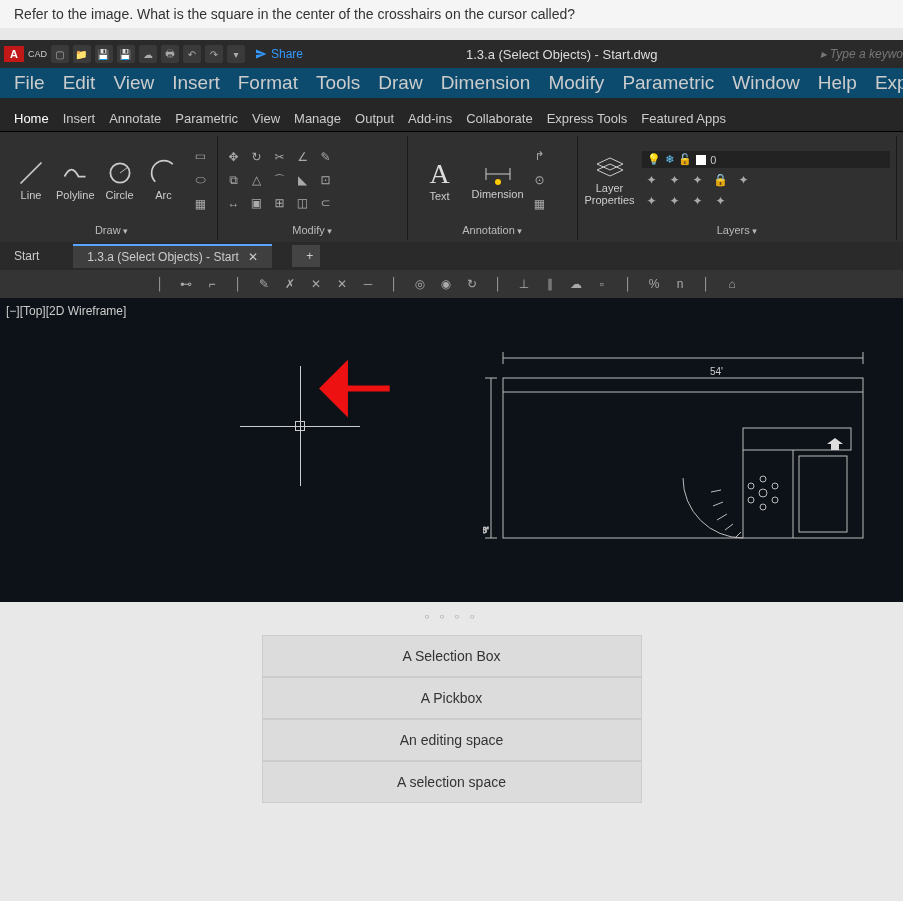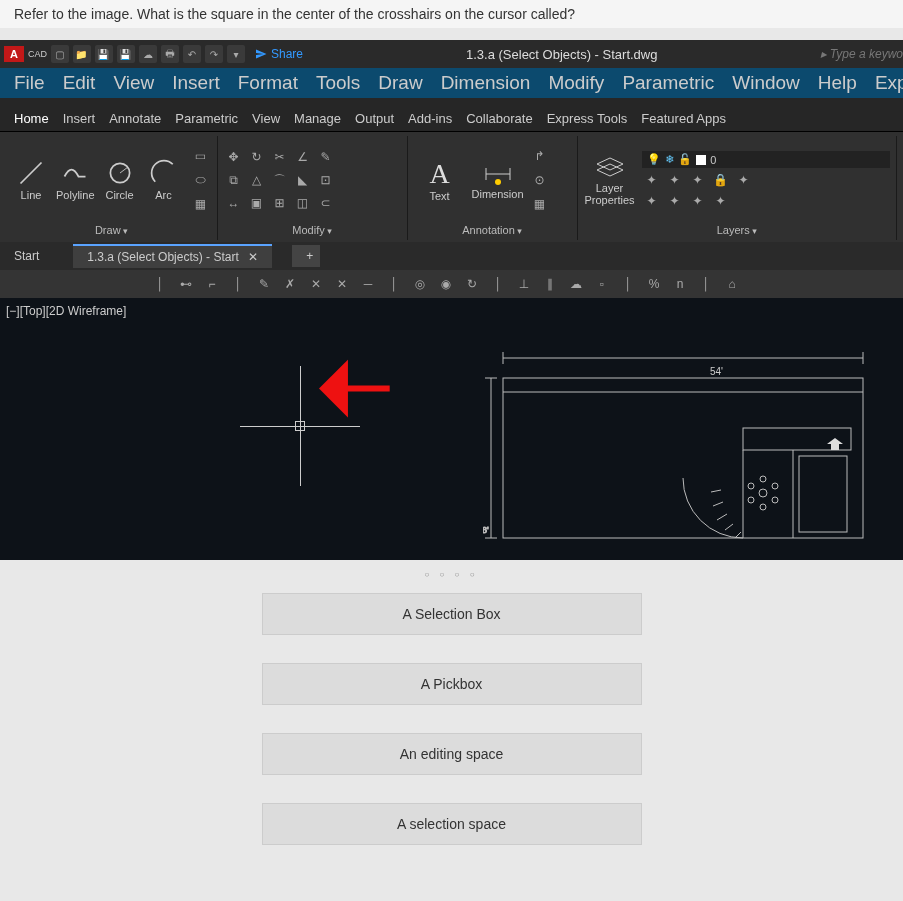--- a/index.html
+++ b/index.html
@@ -31,32 +31,32 @@
 .mini-icon { width: 20px; height: 20px; display: flex; align-items: center; justify-content: center; font-size: 12px; color: #aaa; cursor: pointer; }
 .ann-tools { display: flex; flex-direction: column; align-items: center; font-size: 11px; color: #ccc; cursor: pointer; min-width: 52px; }
 .layers-grid { display: grid; grid-template-columns: repeat(5, 20px); grid-auto-rows: 18px; gap: 3px; align-content: start; }
 .doc-tabs { display: flex; align-items: center; background: #2a2a2a; height: 28px; font-size: 12px; gap: 20px; }
 .doc-tab { padding: 4px 14px; color: #ccc; cursor: pointer; }
 .doc-tab.active { background: #3f3f3f; border-top: 2px solid #5aa3ff; text-align: center; }
 .doc-tab.active .close { margin-left: 6px; }
 .plus-tab { background: #444; width: 24px; text-align: center; cursor: pointer; }
 .nav-icons-row { display: flex; gap: 6px; align-items: center; background: #343434; height: 28px; padding-left: 150px; }
 .nav-icon { width: 20px; height: 20px; display: flex; align-items: center; justify-content: center; font-size: 12px; color: #aaa; cursor: pointer; }
-.canvas-area { position: relative; background: #0d1218; height: 262px; }
+.canvas-area { position: relative; background: #0d1218; height: 304px; }
 .view-control { position: absolute; top: 6px; left: 6px; font-size: 12px; color: #ccc; }
 .crosshair { position: absolute; top: 128px; left: 300px; }
 .crosshair .h { position: absolute; width: 120px; height: 1px; background: #ccc; left: -60px; top: 0; }
 .crosshair .v { position: absolute; width: 1px; height: 120px; background: #ccc; top: -60px; left: 0; }
 .crosshair .box { position: absolute; width: 10px; height: 10px; border: 1px solid #ccc; left: -5px; top: -5px; }
 .red-arrow { position: absolute; top: 60px; left: 330px; transform: rotate(45deg); }
 .red-arrow svg { width: 60px; height: 60px; }
 .floorplan { position: absolute; right: 20px; top: 40px; }
 .dim54 { position: absolute; right: 180px; top: 68px; font-size: 10px; color: #ccc; }
 .dots-row { text-align: center; padding: 10px 0; font-size: 8px; color: #888; letter-spacing: 4px; }
-.answers { display: flex; flex-direction: column; align-items: center; gap: 28px; padding: 4px 0; }
+.answers { display: flex; flex-direction: column; align-items: center; gap: 0; padding: 4px 0; }
 .answer-btn { width: 380px; padding: 12px; background: #dcdcdc; border: 1px solid #ccc; font-size: 14px; color: #333; cursor: pointer; text-align: center; }
 </style>
 </head>
 <body>
 
 <div class="question-bar">Refer to the image. What is the square in the center of the crosshairs on the cursor called?</div>
 
 <div class="autocad-window">
 
   <div class="title-bar">

